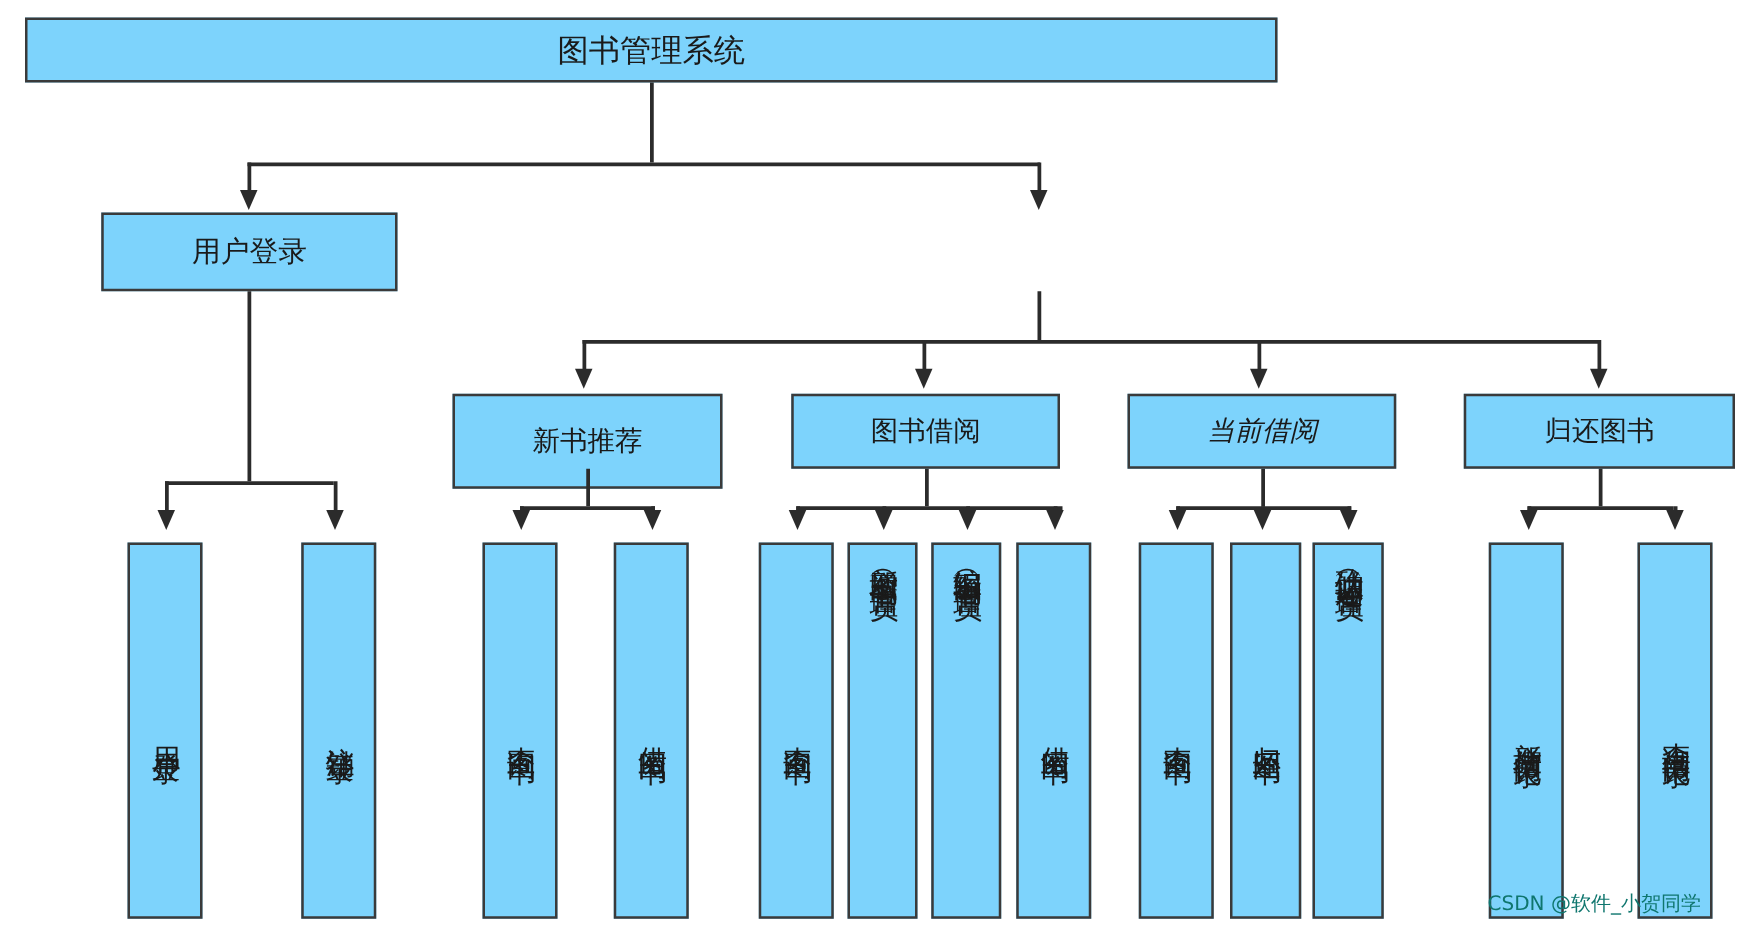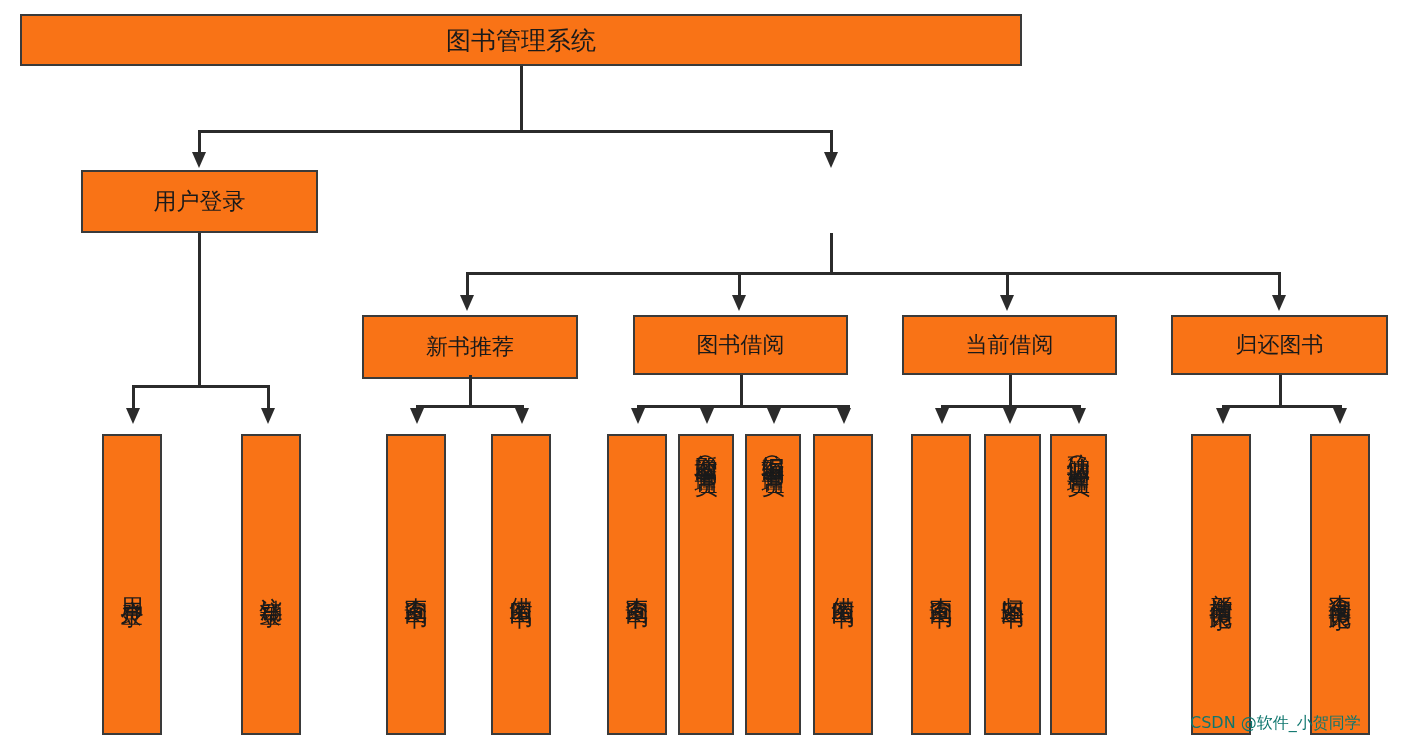--- a/index.html
+++ b/index.html
@@ -15,21 +15,21 @@
     width: 1405px;
     height: 747px;
     background: #ffffff;
     overflow: hidden;
   }
 
   
   .node {
     position: absolute;
     box-sizing: border-box;
-    background: #f97316;
+    background: #7dd3fc;
     border: 2.5px solid #3a3a3a;
     display: flex;
     align-items: center;
     justify-content: center;
     color: #1a1a1a;
   }
   .node.root {
     font-size: 25px;
   }
   .node.level2 {
@@ -118,27 +118,27 @@
   <div class="hline" style="left:466px; top:272px; width:814px;"></div>
   <div class="vline" style="left:466px; top:272px; height:25px;"></div>
   <div class="arrow" style="left:460px; top:295px;"></div>
   <div class="vline" style="left:738px; top:272px; height:25px;"></div>
   <div class="arrow" style="left:732px; top:295px;"></div>
   <div class="vline" style="left:1006px; top:272px; height:25px;"></div>
   <div class="arrow" style="left:1000px; top:295px;"></div>
   <div class="vline" style="left:1278px; top:272px; height:25px;"></div>
   <div class="arrow" style="left:1272px; top:295px;"></div>
 
-  <div class="node level3" style="left:362px; top:315px; width:216px; height:64px;">
+  <div class="node level3" style="left:362px; top:315px; width:216px; height:76px;">
     <span>新书推荐</span>
   </div>
   <div class="node level3" style="left:633px; top:315px; width:215px; height:60px;font-family:Liberation Serif, serif;">
     <span>图书借阅</span>
   </div>
-  <div class="node level3" style="left:902px; top:315px; width:215px; height:60px;">
+  <div class="node level3" style="left:902px; top:315px; width:215px; height:60px;font-style:italic;">
     <span>当前借阅</span>
   </div>
   <div class="node level3" style="left:1171px; top:315px; width:217px; height:60px;">
     <span>归还图书</span>
   </div>
 
   <div class="vline" style="left:469px; top:375px; height:30px;"></div>
   <div class="hline" style="left:416px; top:405px; width:108px;"></div>
   <div class="vline" style="left:416px; top:405px; height:5px;"></div>
   <div class="arrow" style="left:410px; top:408px;"></div>

